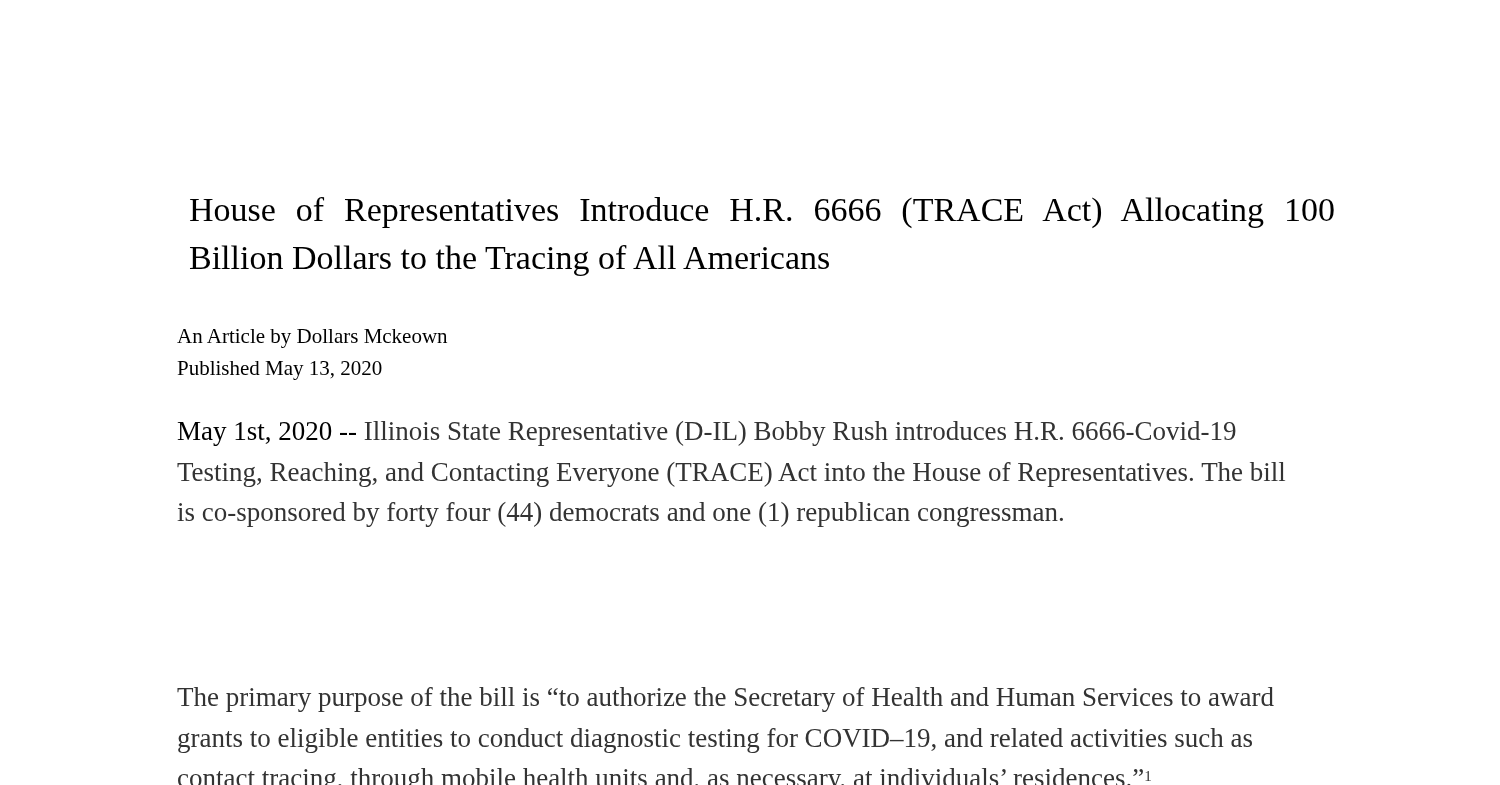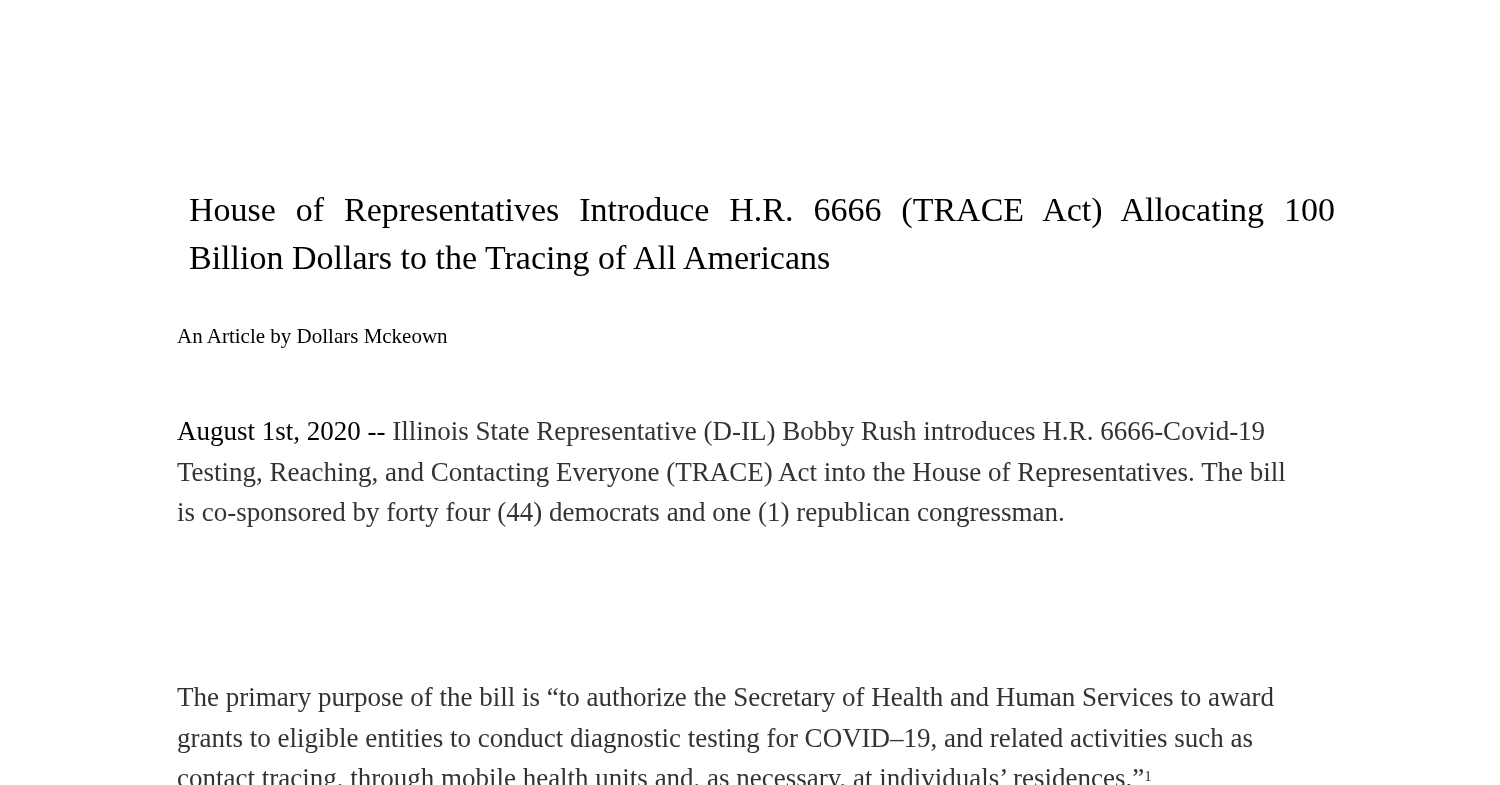--- a/index.html
+++ b/index.html
@@ -63,18 +63,19 @@
     }
   </style>
 </head>
 <body>
 
 <div class="page">
   <h1 class="title">House of Representatives Introduce H.R. 6666 (TRACE Act) Allocating 100 Billion Dollars to the Tracing of All Americans</h1>
 
   <div class="byline">
     <div>An Article by Dollars Mckeown</div>
+    <div>Published May 13, 2020</div>
   </div>
 
-  <p class="para para1"><span class="dateline">August 1st, 2020 --</span><span> Illinois State Representative (D-IL) Bobby Rush introduces H.R. 6666-Covid-19 Testing, Reaching, and Contacting Everyone (TRACE) Act into the House of Representatives. The bill is co-sponsored by forty four (44) democrats and one (1) republican congressman.</span></p>
+  <p class="para para1"><span class="dateline">May 1st, 2020 --</span><span> Illinois State Representative (D-IL) Bobby Rush introduces H.R. 6666-Covid-19 Testing, Reaching, and Contacting Everyone (TRACE) Act into the House of Representatives. The bill is co-sponsored by forty four (44) democrats and one (1) republican congressman.</span></p>
 
   <p class="para para2"><span>The primary purpose of the bill is “to authorize the Secretary of Health and Human Services to award grants to eligible entities to conduct diagnostic testing for COVID–19, and related activities such as contact tracing, through mobile health units and, as necessary, at individuals’ residences.”</span><sup class="footnote">1</sup></p>
 </div>
 
 </body></html>

